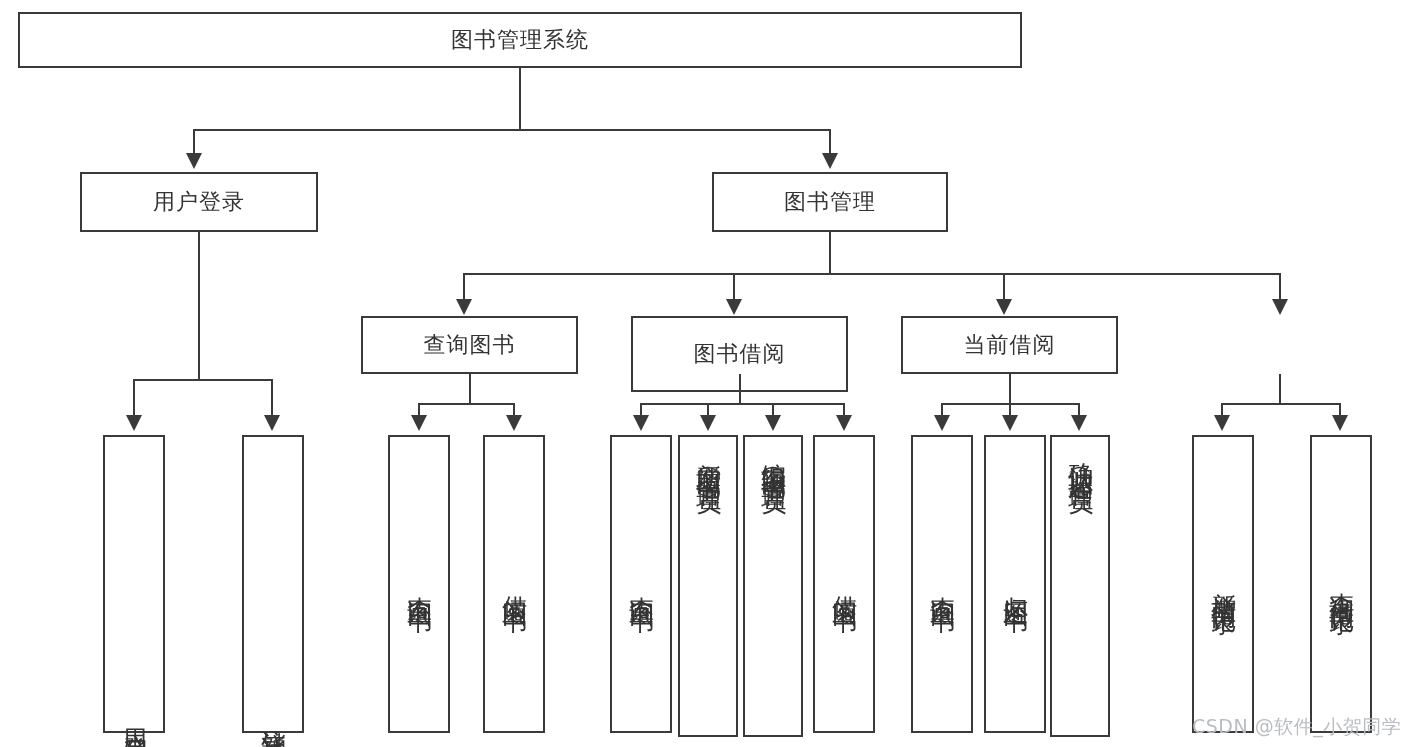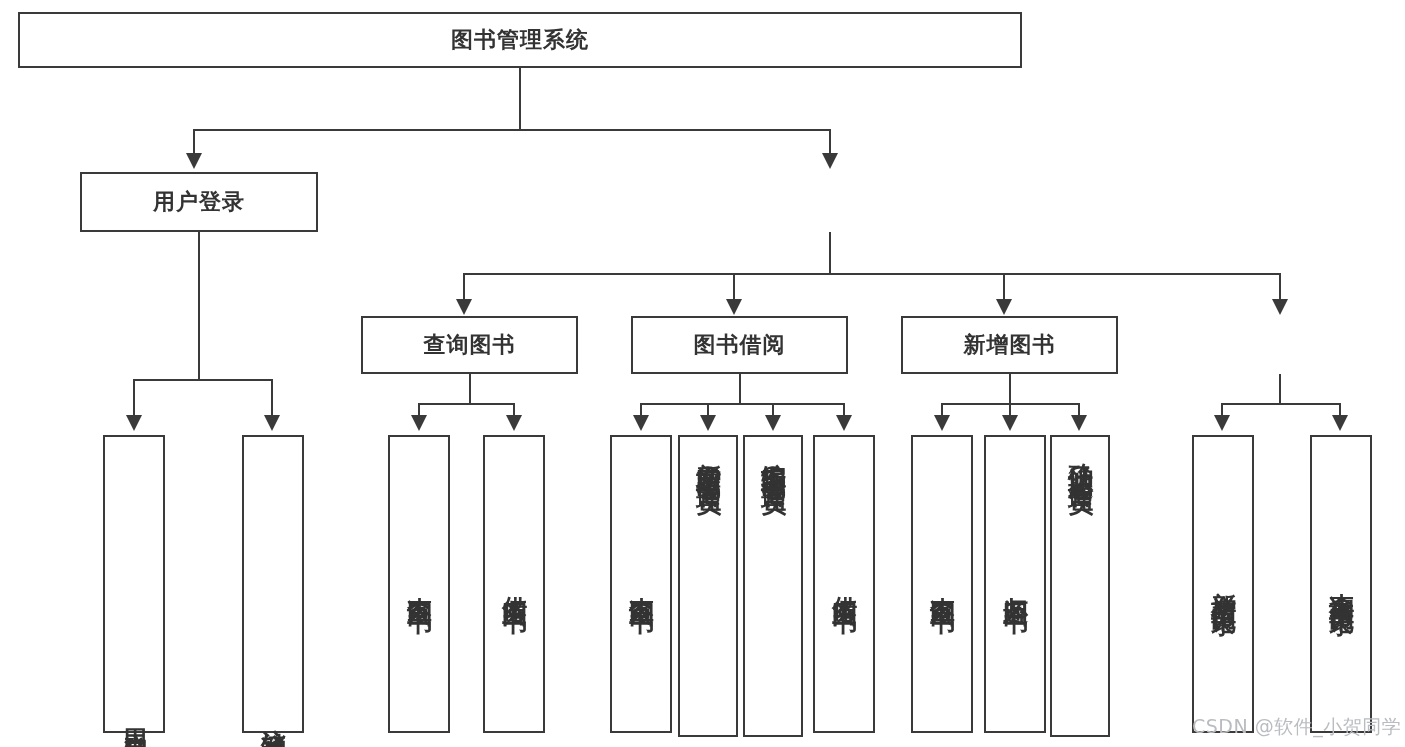--- a/index.html
+++ b/index.html
@@ -20,21 +20,20 @@
     position:absolute;
     box-sizing:border-box;
     background:#ffffff;
     border:2px solid #3a3a3a;
     display:flex;
     align-items:center;
     justify-content:center;
     color:#333333;
     line-height:1.05;
     white-space:pre-line;
-    font-weight:bold;
   }
   .node.h{
     font-size:22px;
     letter-spacing:1px;
   }
   .node.v{
     writing-mode:vertical-rl;
     text-orientation:upright;
     font-size:25px;
     letter-spacing:4px;
@@ -83,20 +82,21 @@
   <div class="hline" style="left:193px;top:129px;width:638px;"></div>
 
   <div class="vline" style="left:193px;top:129px;height:26px;"></div>
   <div class="arrow" style="left:186px;top:153px;"></div>
 
   <div class="vline" style="left:829px;top:129px;height:26px;"></div>
   <div class="arrow" style="left:822px;top:153px;"></div>
 
   <div class="node h" style="left:80px;top:172px;width:238px;height:60px;">用户登录</div>
 
+  <div class="node h" style="left:712px;top:172px;width:236px;height:60px;">图书管理</div>
 
   <div class="vline" style="left:198px;top:232px;height:148px;"></div>
   <div class="hline" style="left:133px;top:379px;width:139px;"></div>
   <div class="vline" style="left:133px;top:379px;height:38px;"></div>
   <div class="arrow" style="left:126px;top:415px;"></div>
   <div class="vline" style="left:271px;top:379px;height:38px;"></div>
   <div class="arrow" style="left:264px;top:415px;"></div>
 
   <div class="vline" style="left:829px;top:232px;height:42px;"></div>
   <div class="hline" style="left:463px;top:273px;width:817px;"></div>
@@ -107,22 +107,22 @@
   <div class="vline" style="left:733px;top:273px;height:28px;"></div>
   <div class="arrow" style="left:726px;top:299px;"></div>
 
   <div class="vline" style="left:1003px;top:273px;height:28px;"></div>
   <div class="arrow" style="left:996px;top:299px;"></div>
 
   <div class="vline" style="left:1279px;top:273px;height:28px;"></div>
   <div class="arrow" style="left:1272px;top:299px;"></div>
 
   <div class="node h" style="left:361px;top:316px;width:217px;height:58px;">查询图书</div>
-  <div class="node h" style="left:631px;top:316px;width:217px;height:58px;">图书借阅</div>
-  <div class="node h" style="left:901px;top:316px;width:217px;height:58px;">新增图书</div>
+  <div class="node h" style="left:631px;top:316px;width:217px;height:76px;">图书借阅</div>
+  <div class="node h" style="left:901px;top:316px;width:217px;height:58px;">当前借阅</div>
 
   <div class="vline" style="left:469px;top:374px;height:30px;"></div>
   <div class="hline" style="left:418px;top:403px;width:95px;"></div>
   <div class="vline" style="left:418px;top:403px;height:14px;"></div>
   <div class="arrow" style="left:411px;top:415px;"></div>
   <div class="vline" style="left:513px;top:403px;height:14px;"></div>
   <div class="arrow" style="left:506px;top:415px;"></div>
 
   <div class="vline" style="left:739px;top:374px;height:30px;"></div>
   <div class="hline" style="left:640px;top:403px;width:204px;"></div>

